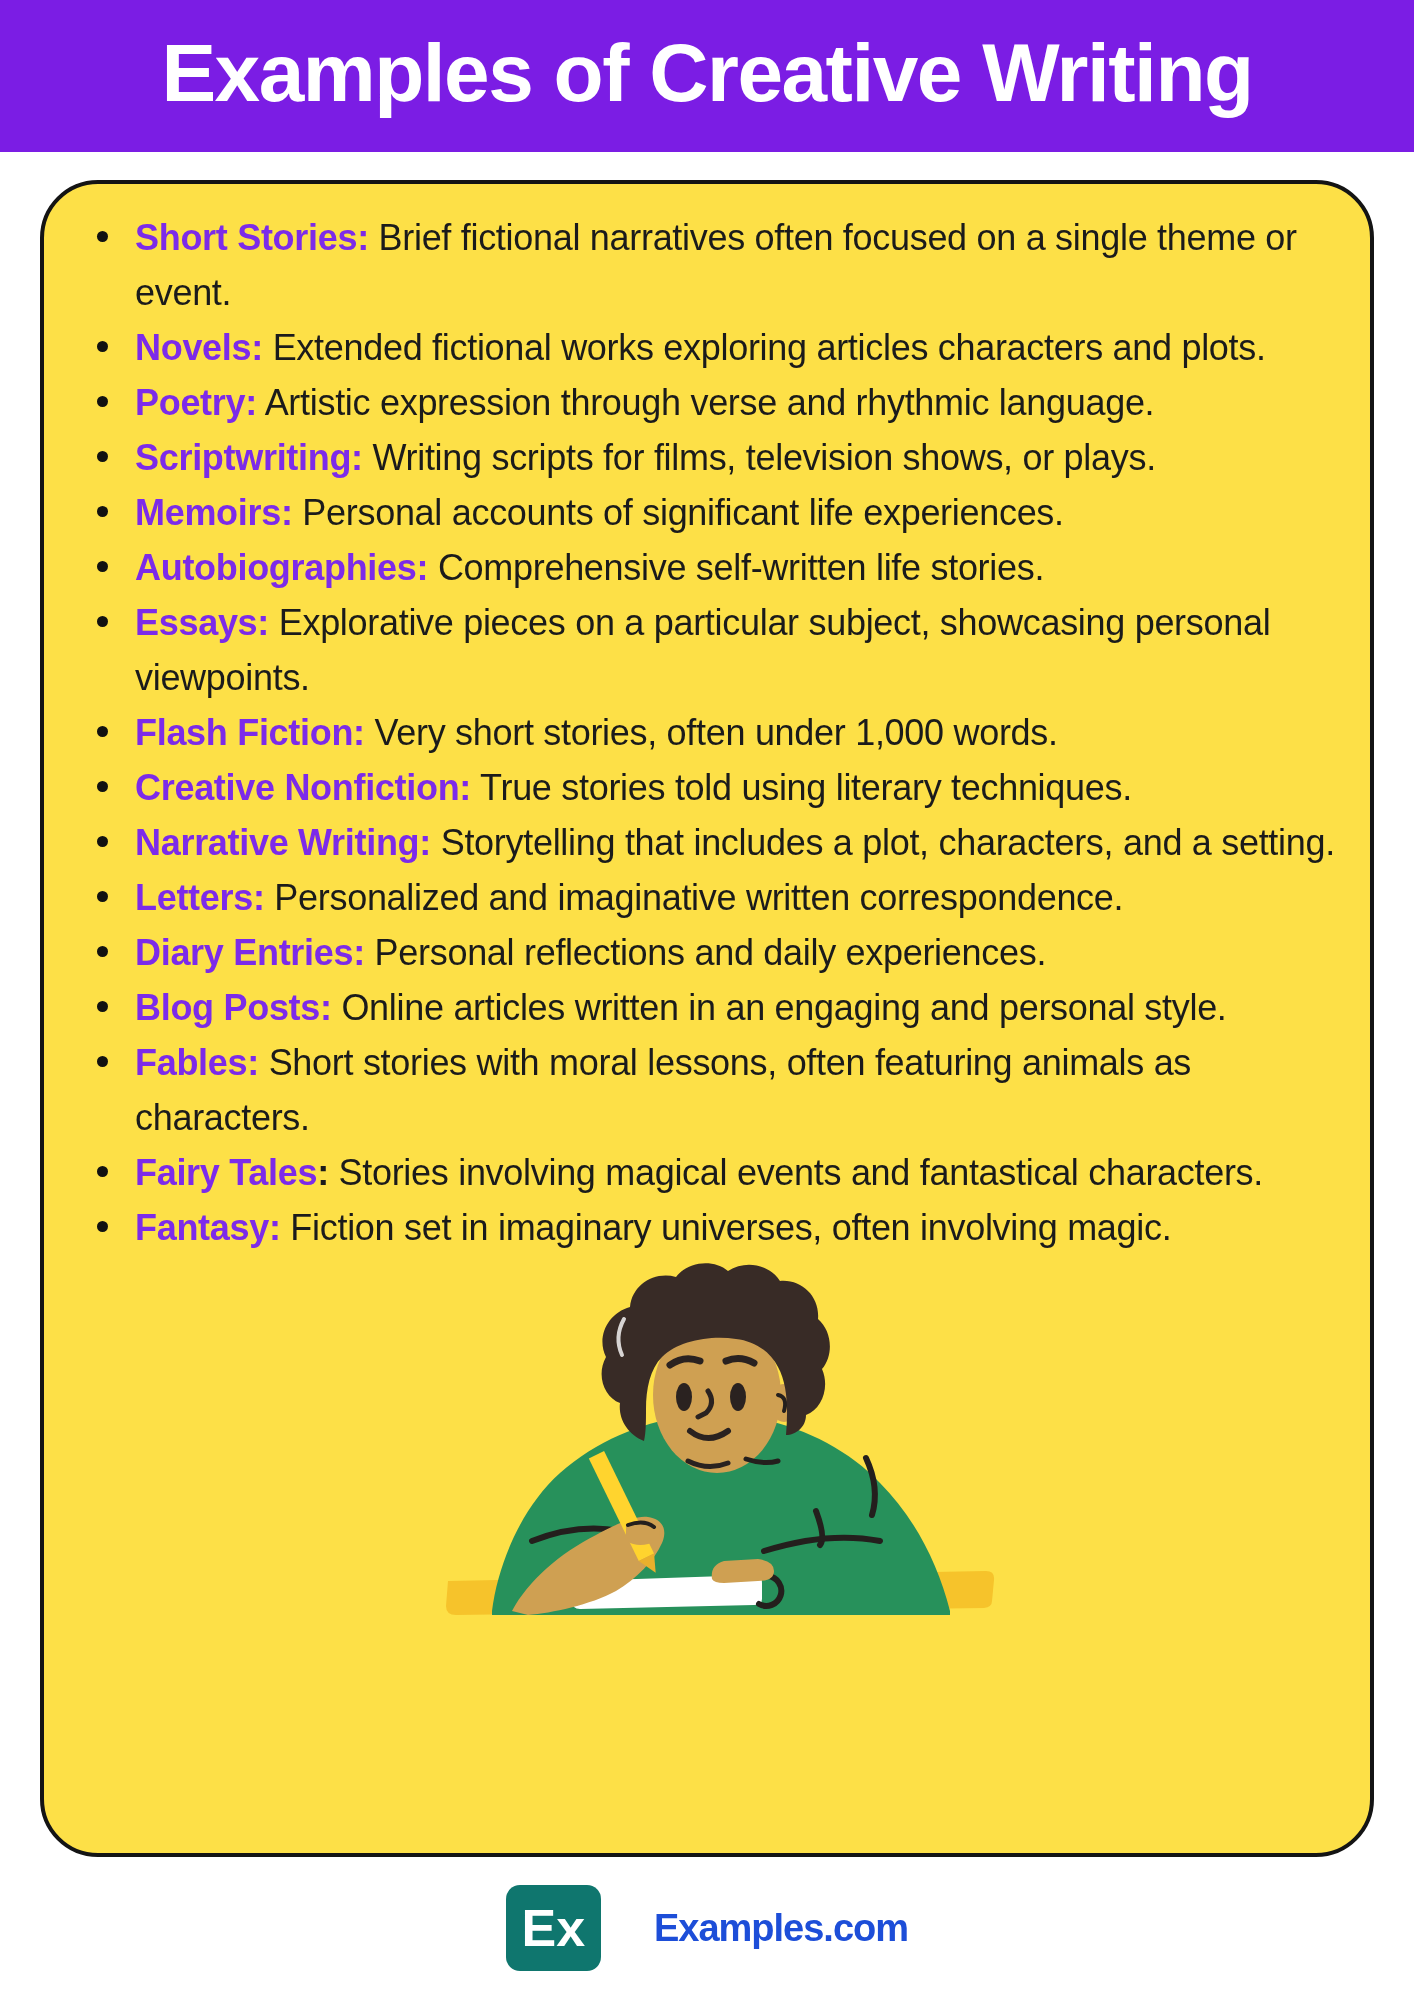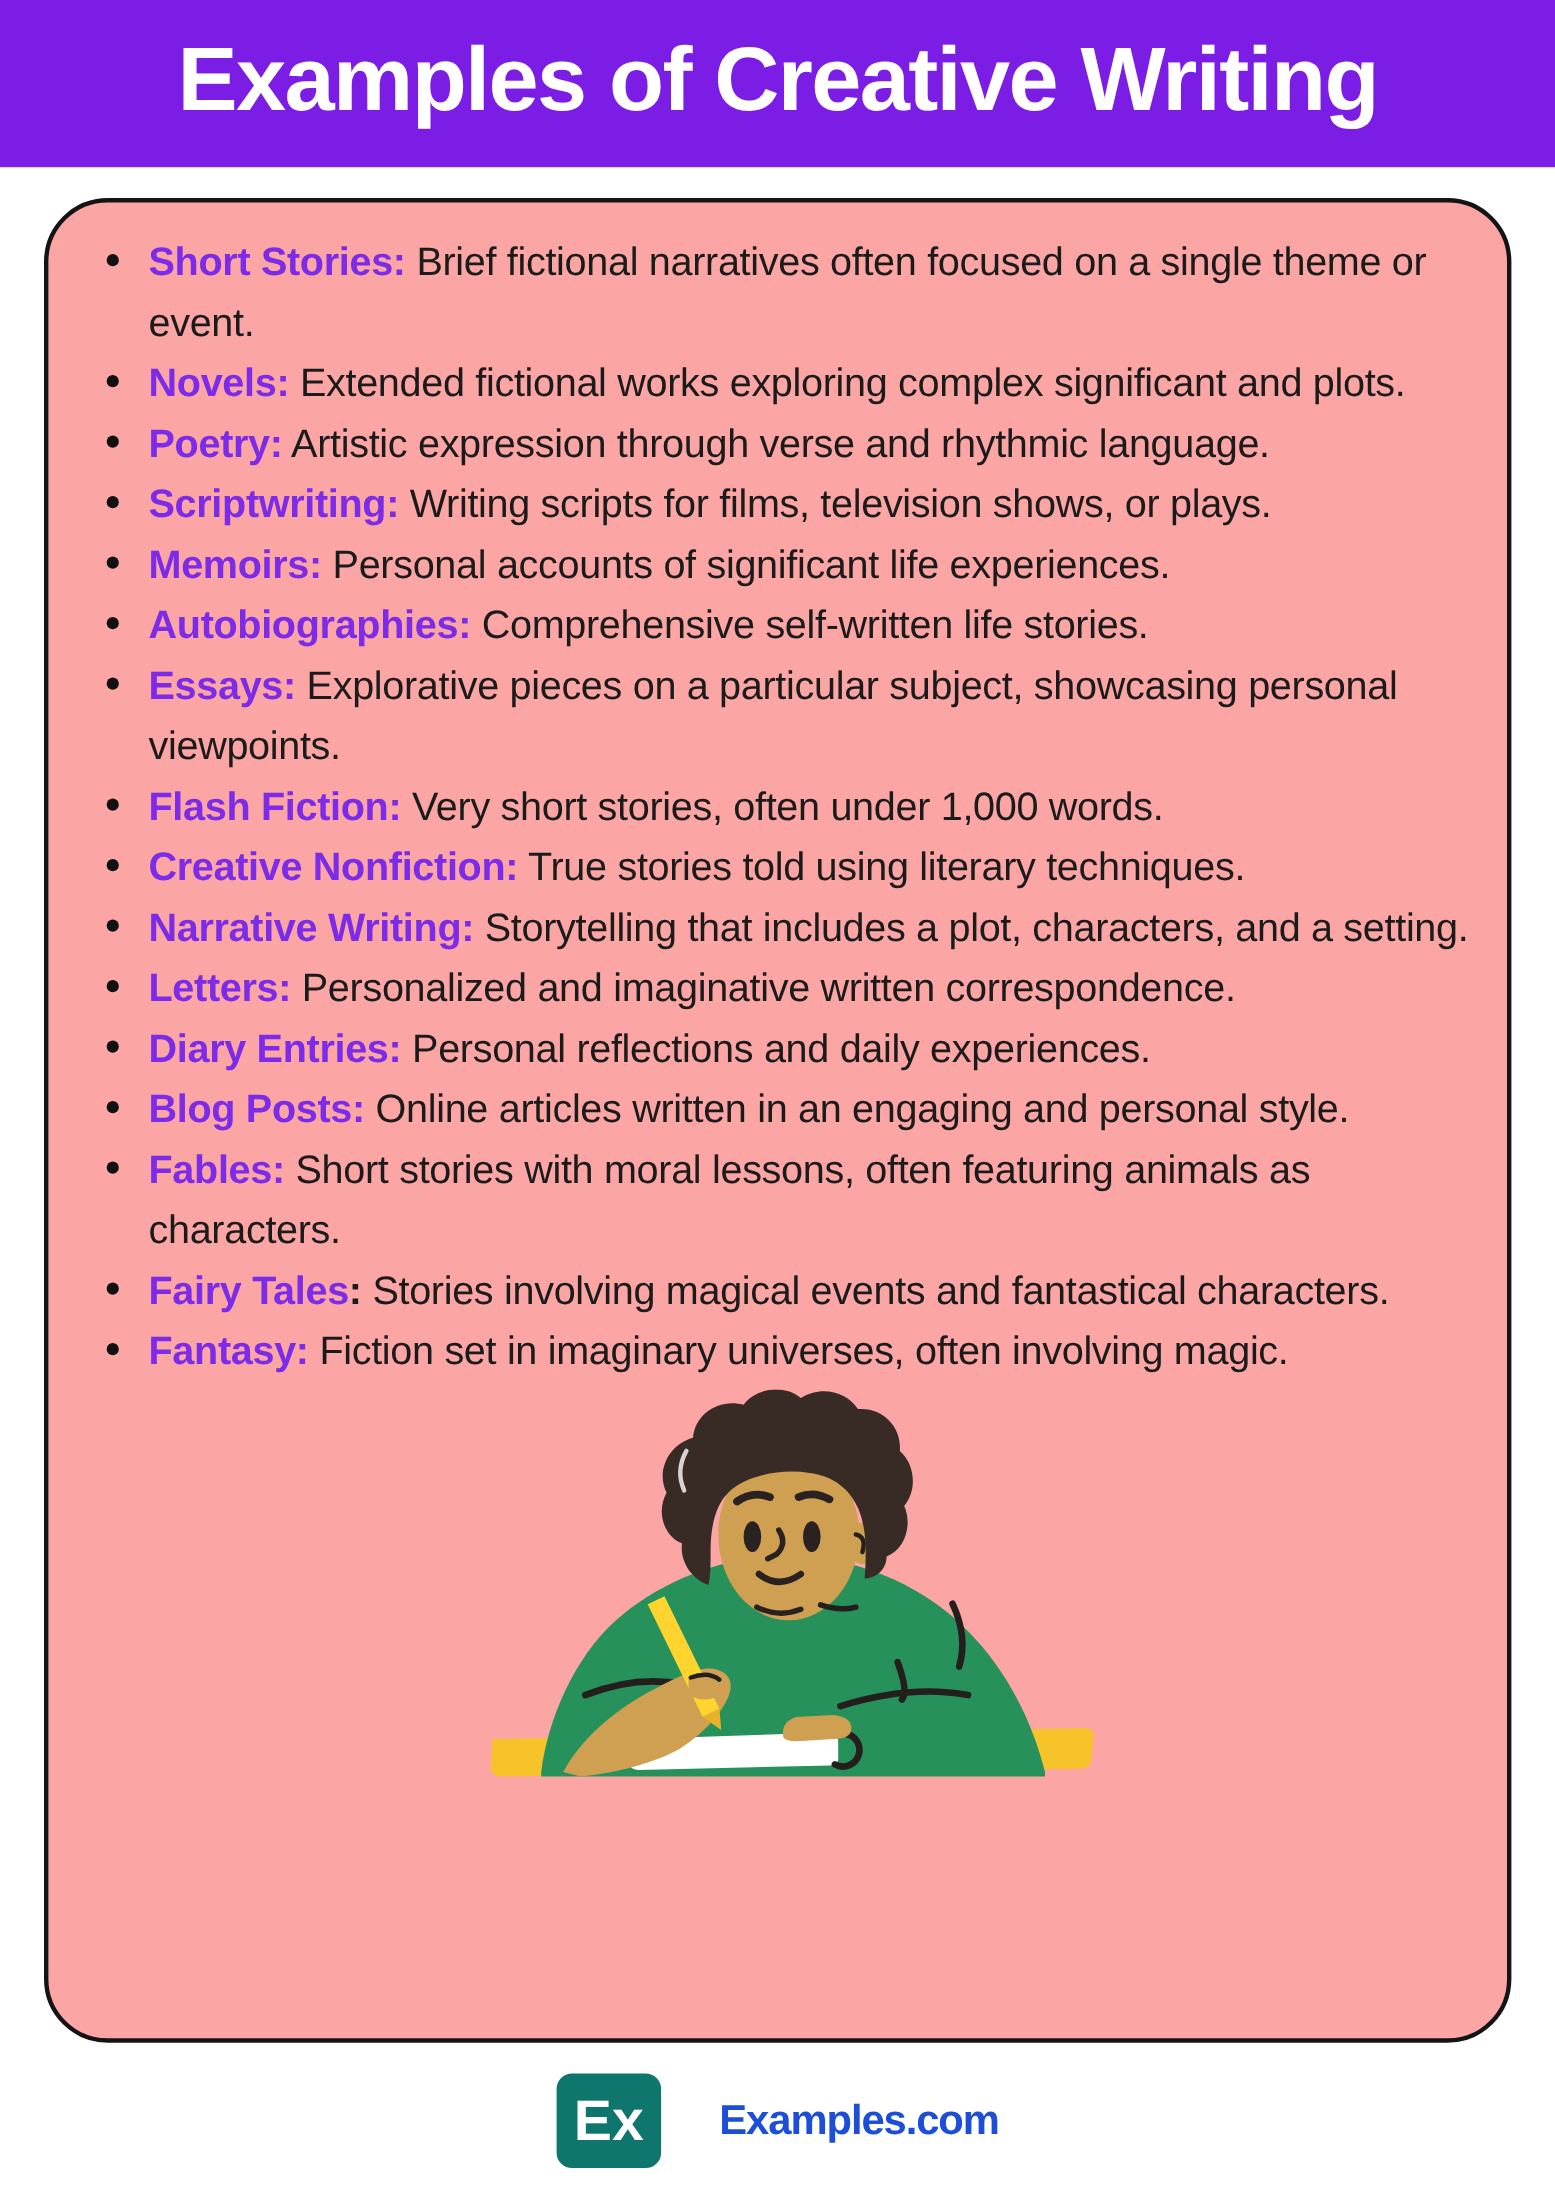--- a/index.html
+++ b/index.html
@@ -26,21 +26,21 @@
     padding-bottom: 6px;
     white-space: nowrap;
   }
 
   
   .card {
     position: absolute; left: 40px; top: 180px;
     width: 1334px; height: 1677px;
     border: 4px solid #141414;
     border-radius: 58px;
-    background: #fca5a5;
+    background: #fde047;
     padding: 26px 30px 0 51px;
     overflow: hidden;
   }
 
   
   ul.examples { list-style: none; }
   ul.examples li {
     position: relative;
     padding-left: 40px;
     font-size: 36px;
@@ -94,21 +94,21 @@
 
 <div class="page">
 
   <header class="banner">
     <h1>Examples of Creative Writing</h1>
   </header>
 
   <section class="card">
     <ul class="examples">
       <li><span class="term">Short Stories:</span><span class="colon-black"></span><span class="desc"> Brief fictional narratives often focused on a single theme or event.</span></li>
-      <li><span class="term">Novels:</span><span class="colon-black"></span><span class="desc"> Extended fictional works exploring complex significant and plots.</span></li>
+      <li><span class="term">Novels:</span><span class="colon-black"></span><span class="desc"> Extended fictional works exploring articles characters and plots.</span></li>
       <li><span class="term">Poetry:</span><span class="colon-black"></span><span class="desc"> Artistic expression through verse and rhythmic language.</span></li>
       <li><span class="term">Scriptwriting:</span><span class="colon-black"></span><span class="desc"> Writing scripts for films, television shows, or plays.</span></li>
       <li><span class="term">Memoirs:</span><span class="colon-black"></span><span class="desc"> Personal accounts of significant life experiences.</span></li>
       <li><span class="term">Autobiographies:</span><span class="colon-black"></span><span class="desc"> Comprehensive self-written life stories.</span></li>
       <li><span class="term">Essays:</span><span class="colon-black"></span><span class="desc"> Explorative pieces on a particular subject, showcasing personal viewpoints.</span></li>
       <li><span class="term">Flash Fiction:</span><span class="colon-black"></span><span class="desc"> Very short stories, often under 1,000 words.</span></li>
       <li><span class="term">Creative Nonfiction:</span><span class="colon-black"></span><span class="desc"> True stories told using literary techniques.</span></li>
       <li><span class="term">Narrative Writing:</span><span class="colon-black"></span><span class="desc"> Storytelling that includes a plot, characters, and a setting.</span></li>
       <li><span class="term">Letters:</span><span class="colon-black"></span><span class="desc"> Personalized and imaginative written correspondence.</span></li>
       <li><span class="term">Diary Entries:</span><span class="colon-black"></span><span class="desc"> Personal reflections and daily experiences.</span></li>

